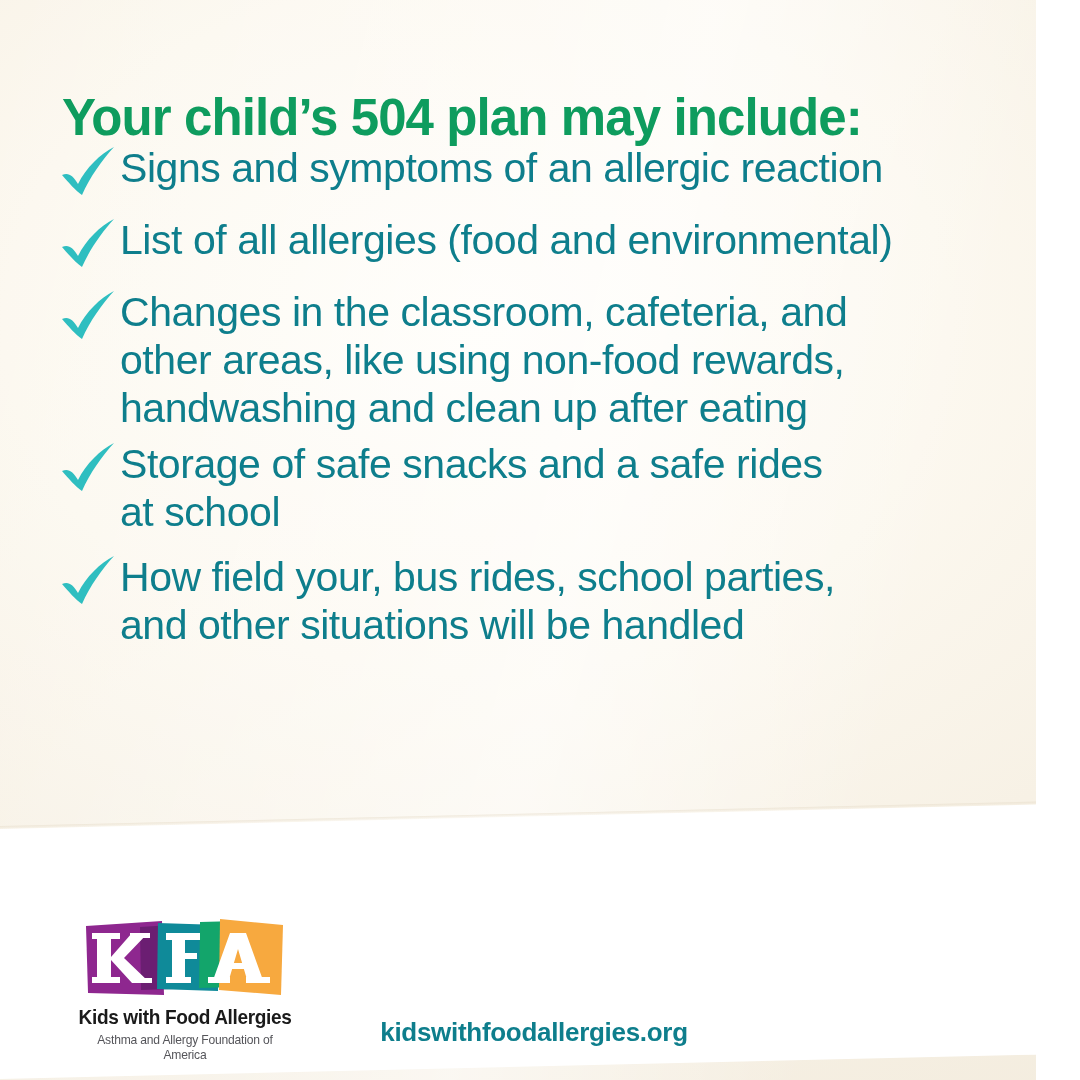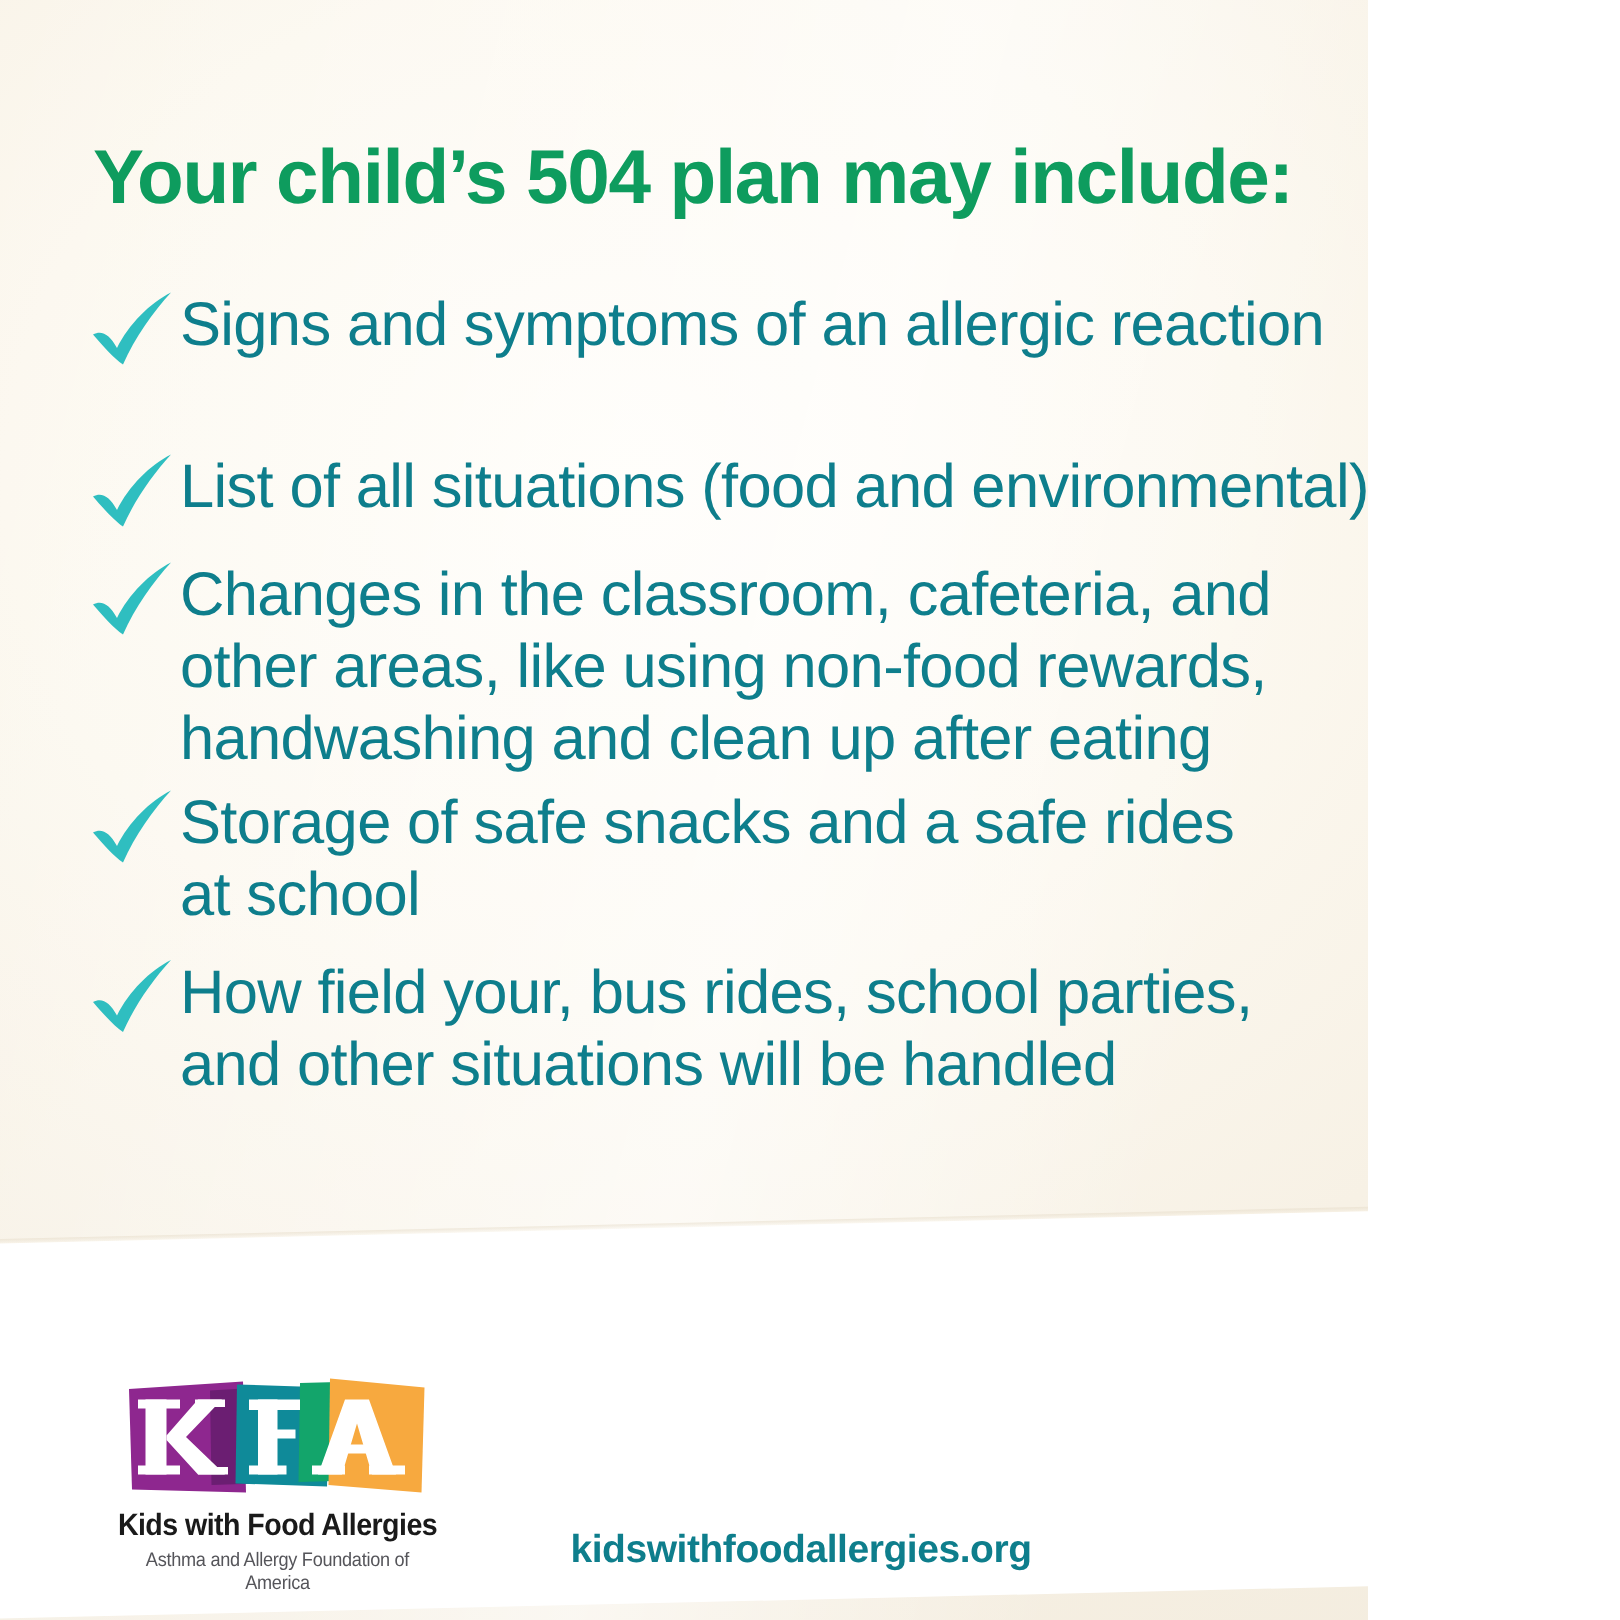--- a/index.html
+++ b/index.html
@@ -9,21 +9,21 @@
   body {
     width: 1080px;
     height: 1080px;
     overflow: hidden;
     font-family: "Liberation Sans", sans-serif;
   }
 
   
   .poster {
     position: relative;
-    width: 912px;
+    width: 1036px;
     height: 1080px;
     background: #F6F0E4;
     overflow: hidden;
   }
   
   .bg-glow {
     position: absolute;
     inset: 0;
     background:
       radial-gradient(120% 85% at 46% 30%, #FFFDF9 0%, #FCF8EF 38%, #F7F1E5 68%, #F3ECDE 100%);
@@ -108,21 +108,21 @@
     flex: 1 1 auto;
     font-size: 41px;
     line-height: 48px;
     color: #0E7E8C;
     letter-spacing: -0.45px;
     padding-top: 2px;
     white-space: pre-line;
   }
 
   
-  .check-item[data-lines="1"] { margin-bottom: 12px; margin-top: 48px; }
+  .check-item[data-lines="1"] { margin-bottom: 12px; }
   .check-item[data-lines="2"] { margin-bottom: 15px; }
   .check-item[data-lines="3"] { }
 
   
   .footer {
     position: absolute;
     left: 0;
     bottom: 0;
     width: 1080px;
     height: 175px;
@@ -194,21 +194,21 @@
         </span>
         <span class="check-text">Signs and symptoms of an allergic reaction</span>
       </div>
 
       <div class="check-item" data-lines="1">
         <span class="check-mark">
           <svg viewBox="0 0 62 58" xmlns="http://www.w3.org/2000/svg" aria-hidden="true">
             <path d="M4 31 C10 28 15 31 20 40 C28 24 42 10 56 3 C44 16 32 33 24 51 C18 47 10 38 4 31 Z" fill="#2FBEC0"></path>
           </svg>
         </span>
-        <span class="check-text">List of all situations (food and environmental)</span>
+        <span class="check-text">List of all allergies (food and environmental)</span>
       </div>
 
 
       <div class="check-item" data-lines="3">
         <span class="check-mark">
           <svg viewBox="0 0 62 58" xmlns="http://www.w3.org/2000/svg" aria-hidden="true">
             <path d="M4 31 C10 28 15 31 20 40 C28 24 42 10 56 3 C44 16 32 33 24 51 C18 47 10 38 4 31 Z" fill="#2FBEC0"></path>
           </svg>
         </span>
         <span class="check-text">Changes in the classroom, cafeteria, and

